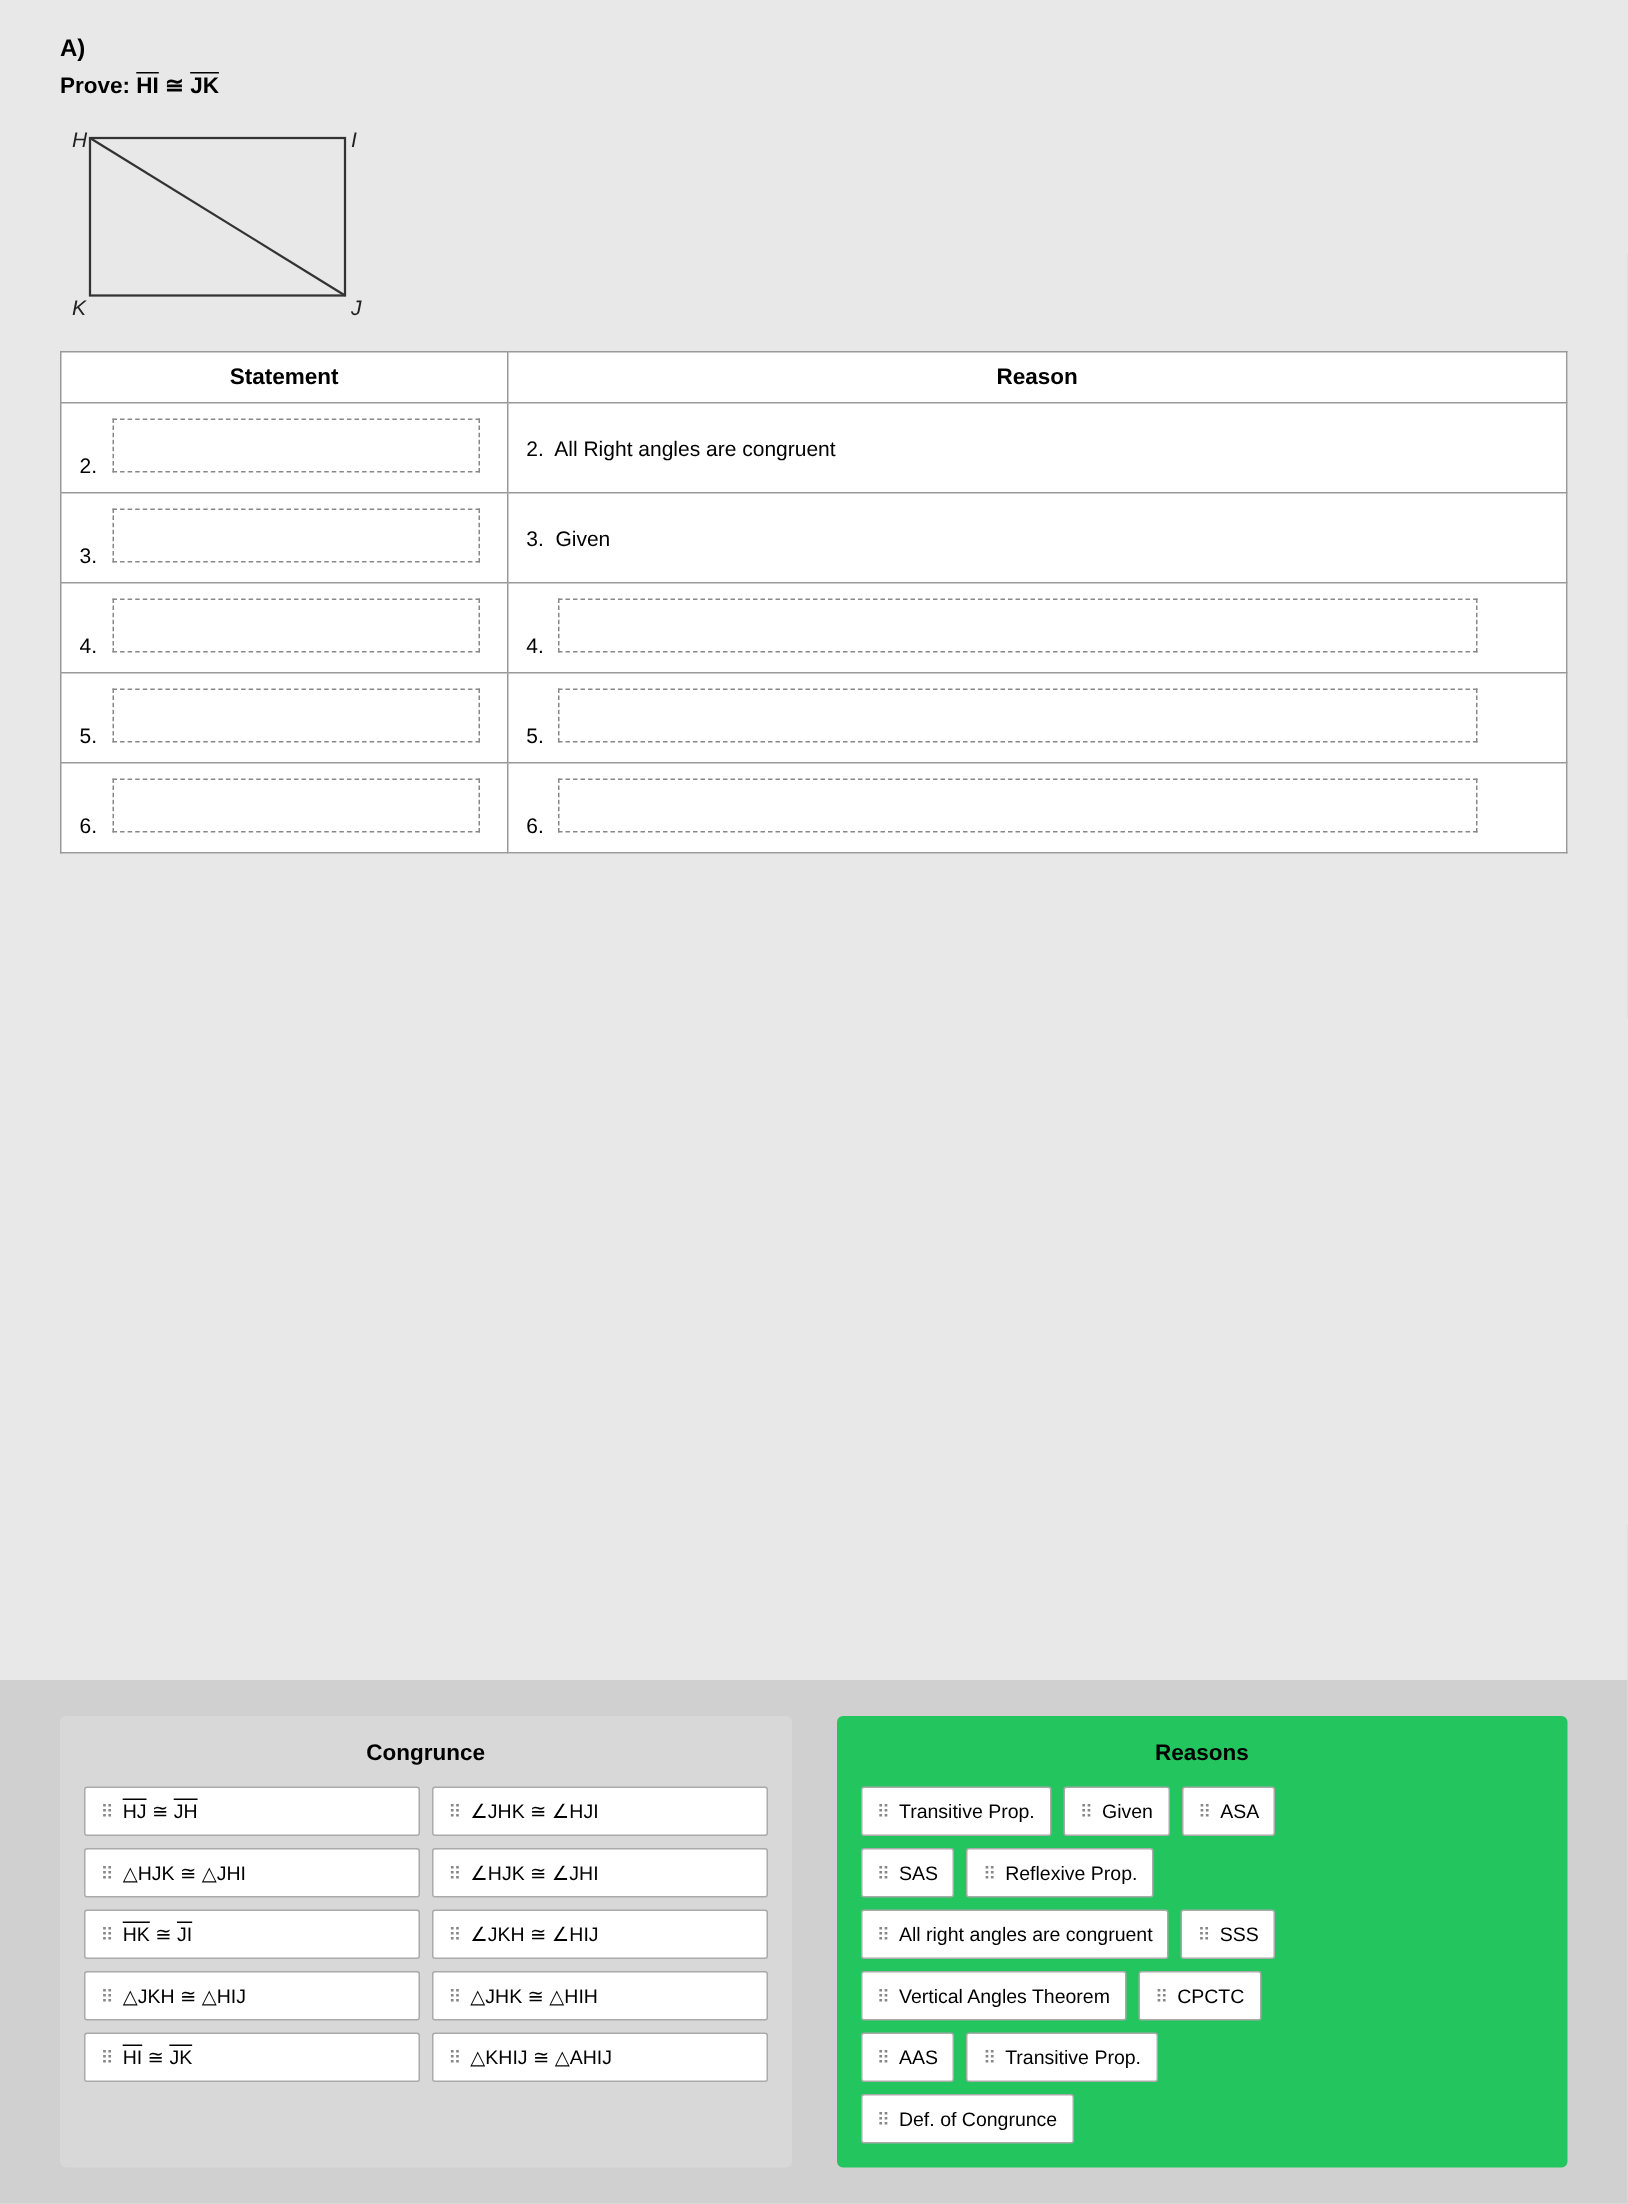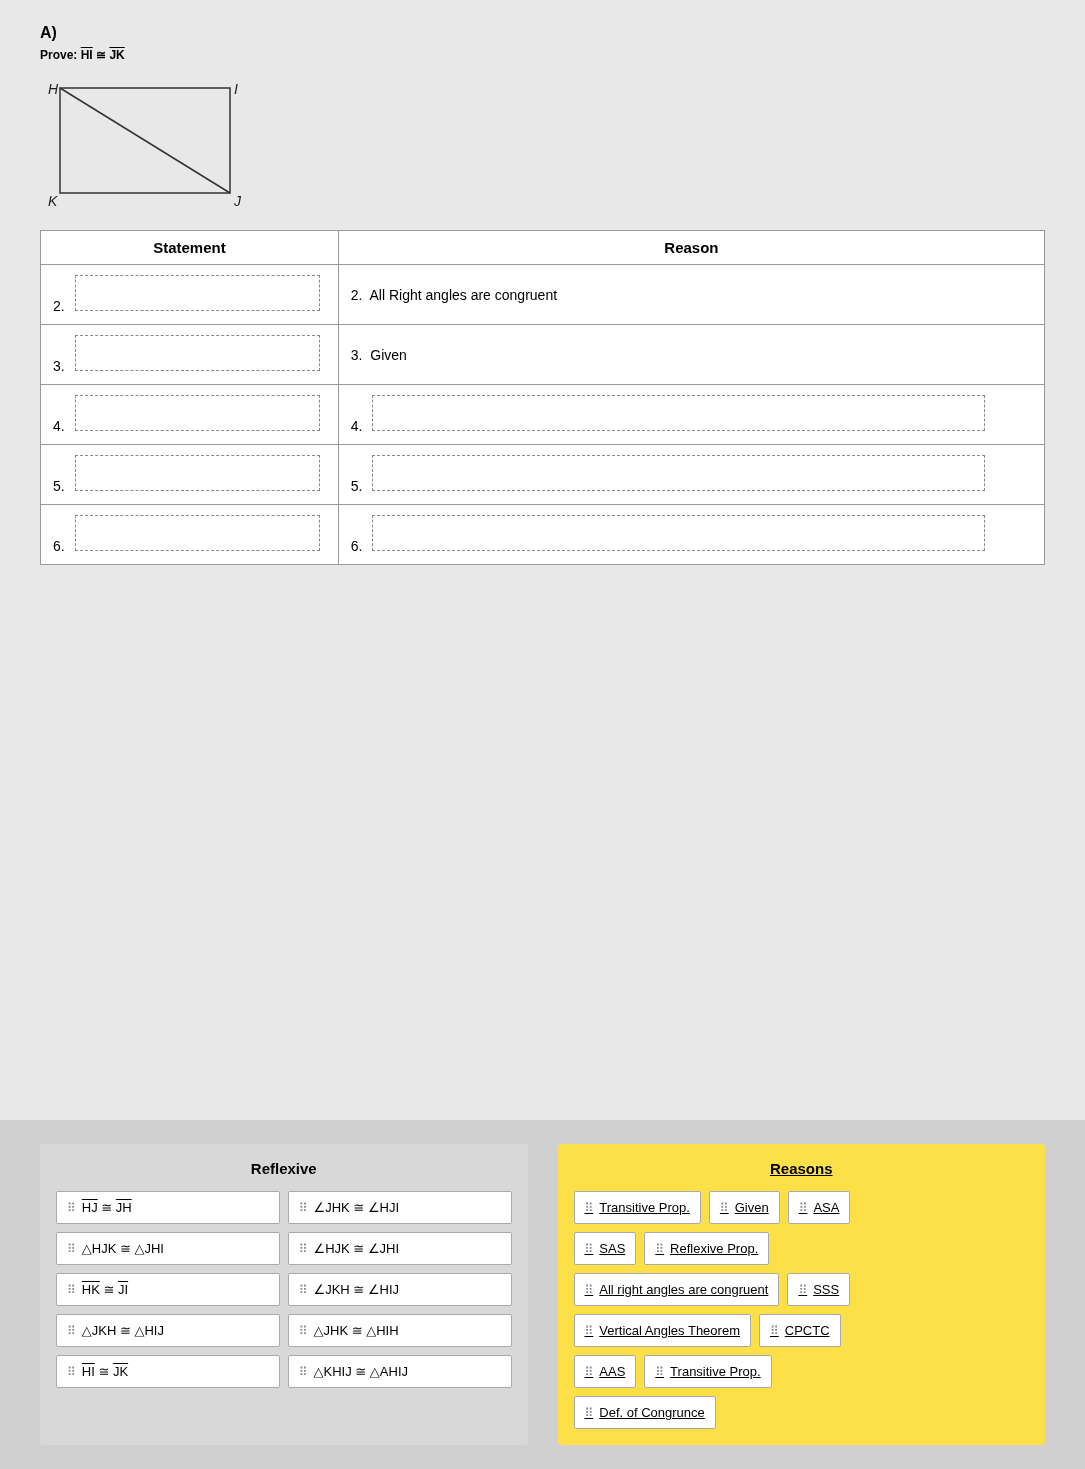--- a/index.html
+++ b/index.html
@@ -21,21 +21,21 @@
     .section-label {
       font-size: 16px;
       font-weight: bold;
       margin-bottom: 6px;
     }
     .given-text {
       font-size: 15px;
       margin-bottom: 4px;
     }
     .prove-text {
-      font-size: 12px;
+      font-size: 15px;
       font-weight: bold;
       margin-bottom: 16px;
     }
     .overline { text-decoration: overline; }
 
     
     .figure-container {
       margin: 10px 0 8px 0;
       width: 220px;
       height: 140px;
@@ -88,24 +88,23 @@
       gap: 30px;
     }
     .statements-panel {
       flex: 1;
       background: #d8d8d8;
       padding: 16px;
       border-radius: 4px;
     }
     .reasons-panel {
       flex: 1;
-      background: #fde047;
+      background: #22c55e;
       padding: 16px;
       border-radius: 4px;
-      text-decoration: underline;
     }
     .panel-title {
       text-align: center;
       font-weight: bold;
       font-size: 15px;
       margin-bottom: 14px;
     }
     .drag-grid {
       display: grid;
       grid-template-columns: 1fr 1fr;
@@ -245,21 +244,21 @@
           <span class="dashed-box" style="margin-left:6px;"></span>
         </td>
       </tr>
     </tbody>
   </table>
 </div>
 
 <div class="bottom-section">
 
   <div class="statements-panel">
-    <div class="panel-title">Reflexive</div>
+    <div class="panel-title">Congrunce</div>
     <div class="drag-grid">
 
       <div class="drag-item">
         <span class="drag-handle">⠿</span>
         <span><span class="overline">HJ</span> ≅ <span class="overline">JH</span></span>
       </div>
       <div class="drag-item">
         <span class="drag-handle">⠿</span>
         <span>∠JHK ≅ ∠HJI</span>
       </div>

